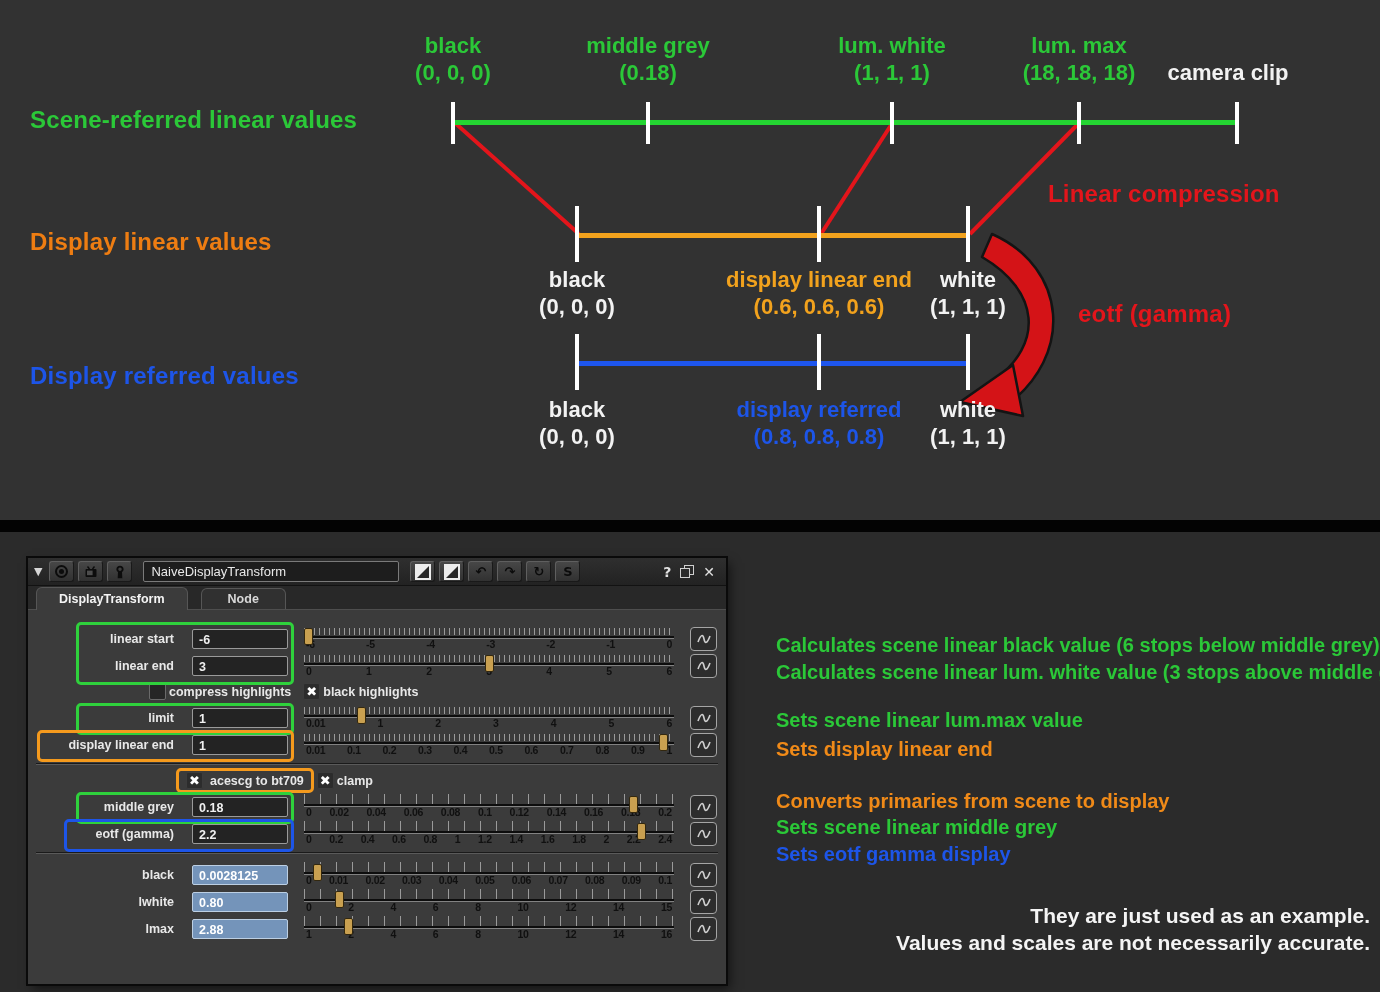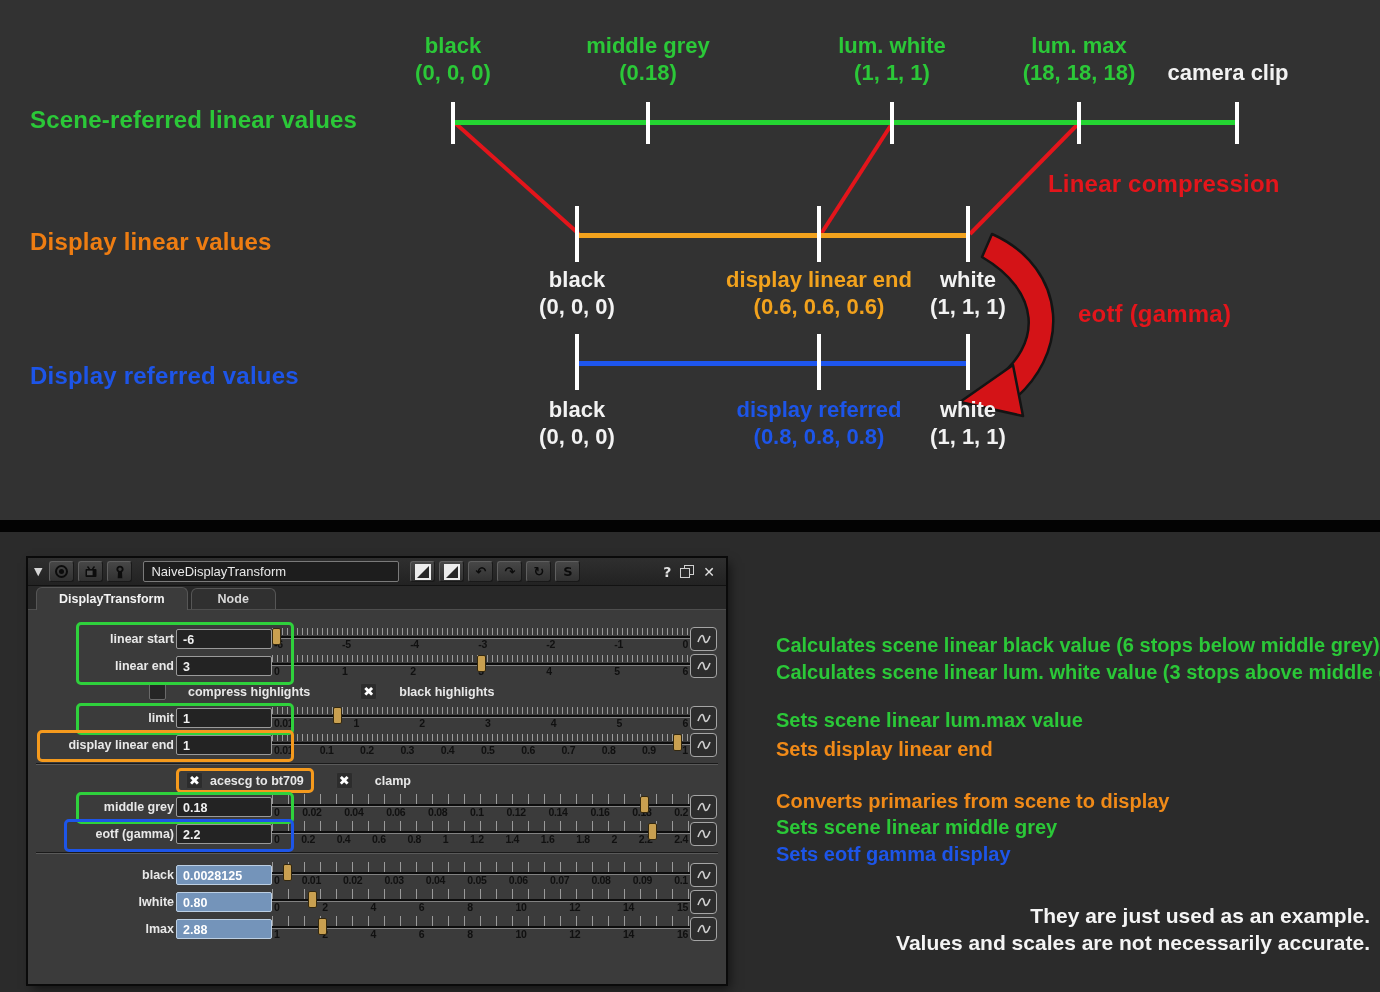--- a/index.html
+++ b/index.html
@@ -29,44 +29,44 @@
   .titlefield{width:240px;height:19px;background:#1d1d1d;border:1px solid #7a7a7a;border-radius:2px;
     color:#e9e9e9;font-size:13px;line-height:19px;padding:0 7px;margin:4px 7px}
   .wglyph{color:#e2e2e2;font-size:14px;font-weight:700;font-family:"DejaVu Sans",sans-serif;padding:0 5px;cursor:pointer}
   .spacer{flex:1}
   .ring{width:9px;height:9px;border:2px solid #0c0c0c;border-radius:50%;position:relative;display:inline-block}
   .ring::after{content:"";position:absolute;inset:2px;background:#0c0c0c;border-radius:50%}
   .splitsq{width:12px;height:12px;border:2px solid #ececec;background:linear-gradient(135deg,#ececec 48%,#262626 52%);display:inline-block}
   .restore{position:relative;width:14px;height:13px;display:inline-block;cursor:pointer}
   .restore::before{content:"";position:absolute;right:0;top:0;width:8px;height:8px;border:1.5px solid #cfcfcf}
   .restore::after{content:"";position:absolute;left:0;bottom:0;width:8px;height:8px;border:1.5px solid #cfcfcf;background:#2a2a2a}
-  .tabbar{display:flex;gap:3px;padding:4px 8px 0;background:#282828;border-bottom:1px solid #4e4e4e;
+  .tabbar{display:flex;gap:13px;padding:4px 8px 0;background:#282828;border-bottom:1px solid #4e4e4e;
     height:24px;box-sizing:border-box;align-items:flex-end}
   .tab{background:#303030;border:1px solid #565656;border-bottom:none;border-radius:6px 6px 0 0;color:#d8d8d8;
     font-size:12.5px;font-weight:700;padding:3px 26px 3px;cursor:pointer}
   .tab.active{background:#3b3b3b;color:#f4f4f4;position:relative;top:1px;padding:4px 22px 4px}
   .content{padding:15px 8px 8px;position:relative}
-  .prow{display:grid;grid-template-columns:140px 96px 1fr 28px;gap:0;height:27px;align-items:center;position:relative}
+  .prow{display:grid;grid-template-columns:140px 96px 1fr 28px;gap:16px;height:27px;align-items:center;position:relative}
   .plabel{font-size:12.5px;font-weight:700;color:#e8e8e8;text-align:right;padding-right:2px;white-space:nowrap}
   .pfield{width:96px;box-sizing:border-box;height:20px;line-height:20px;background:#232323;border:1px solid #9a9a9a;
     border-radius:2px;color:#f0f0f0;font-size:12.5px;font-weight:700;padding-left:6px;cursor:text}
   .pfield.bluef{background:#7494ba;border-color:#bccfe3;color:#fff}
   .pslider{position:relative;height:26px;cursor:pointer}
   .ruler{position:absolute;left:0;right:0}
   .ruler.dense{top:2px;height:7px;background:repeating-linear-gradient(90deg,#9a9a9a 0 1px,rgba(0,0,0,0) 1px 5px)}
   .ruler.sparse{top:0;height:10px;background:repeating-linear-gradient(90deg,#9a9a9a 0 1px,rgba(0,0,0,0) 1px 16px)}
   .ptrack{position:absolute;left:0;right:0;top:10px;height:2px;background:#0d0d0d;border-bottom:1px solid #828282}
   .phandle{position:absolute;top:2px;width:7px;height:15px;background:#c9a050;border:1px solid #33280f;
     border-radius:2px;margin-left:-4px;z-index:2;cursor:grab}
   .pscale{position:absolute;left:2px;right:2px;top:12.5px;display:flex;justify-content:space-between;
     font-size:10.5px;color:#101010;font-weight:700;letter-spacing:-.3px}
   .curvebtn{width:27px;height:24px;background:#2d2d2d;border:1px solid #a5a5a5;border-radius:4px;display:flex;
     align-items:center;justify-content:center;padding:0;cursor:pointer}
   .hr{height:1px;background:#1a1a1a;box-shadow:0 1px 0 #5a5a5a;margin:5px 0 4px}
-  .cbrow{display:flex;align-items:center;gap:22px;height:25px;font-size:12.5px;font-weight:700;color:#e8e8e8;position:relative}
+  .cbrow{display:flex;align-items:center;gap:3px;height:25px;font-size:12.5px;font-weight:700;color:#e8e8e8;position:relative}
   .cb{width:15px;height:15px;background:#262626;border:1px solid #6a6a6a;border-radius:2px;display:flex;
     align-items:center;justify-content:center;font-size:13px;color:#fff;line-height:1;cursor:pointer;
     font-family:"DejaVu Sans",sans-serif}
   .cb.checked{background:#2c2c2c;border-color:#3c3c3c;font-weight:700}
   .checkwrap{display:inline-flex;align-items:center;gap:7px;border:3px solid #f59a1d;border-radius:5px;padding:1px 7px}
   .outline{position:absolute;border:3px solid;border-radius:5px;pointer-events:none;z-index:5}
   .outline.greeno{border-color:#2fd13c}.outline.orangeo{border-color:#f59a1d}.outline.blueo{border-color:#1d55e8}
   .rowgroup{position:relative}
   
   .note{position:absolute;left:776px;font-size:20px;font-weight:700;white-space:nowrap}
@@ -109,21 +109,21 @@
       <span>(1, 1, 1)</span>
     </div>
   <div class="dlabel green-t" style="left:1079px;top:32px">
     <span>lum. max</span>
       <span>(18, 18, 18)</span>
     </div>
   <div class="dlabel white-t" style="left:1228px;top:59px">
     <span>camera clip</span>
     </div>
 
-  <div class="side-label red-t" style="left:1048px;top:170px">Linear compression</div>
+  <div class="side-label red-t" style="left:1048px;top:180px">Linear compression</div>
 
   <div class="dline" style="left:577px;top:233px;width:391px;background:#f2a21d"></div>
   <div class="tick" style="left:575px;top:206px;height:56px"></div>
   <div class="tick" style="left:817px;top:206px;height:56px"></div>
   <div class="tick" style="left:966px;top:206px;height:56px"></div>
   <div class="dlabel white-t" style="left:577px;top:266px">
     <span>black</span>
       <span>(0, 0, 0)</span>
     </div>
   <div class="dlabel" style="left:819px;top:266px;width:280px;margin-left:-140px;color:#f2a21d">

